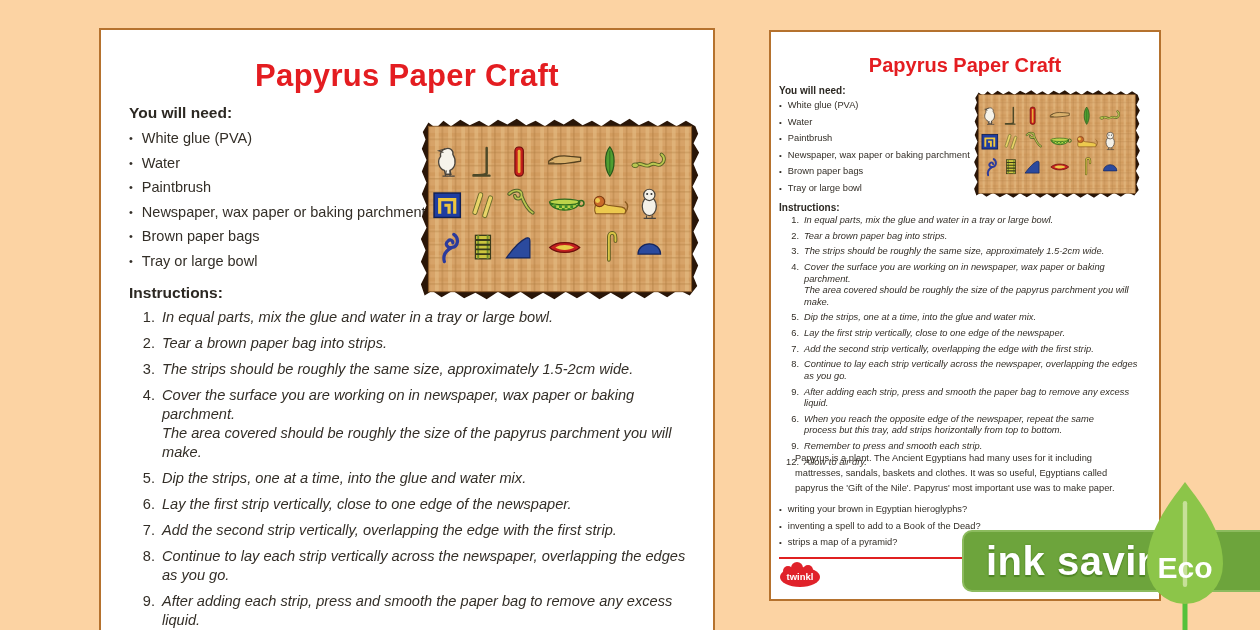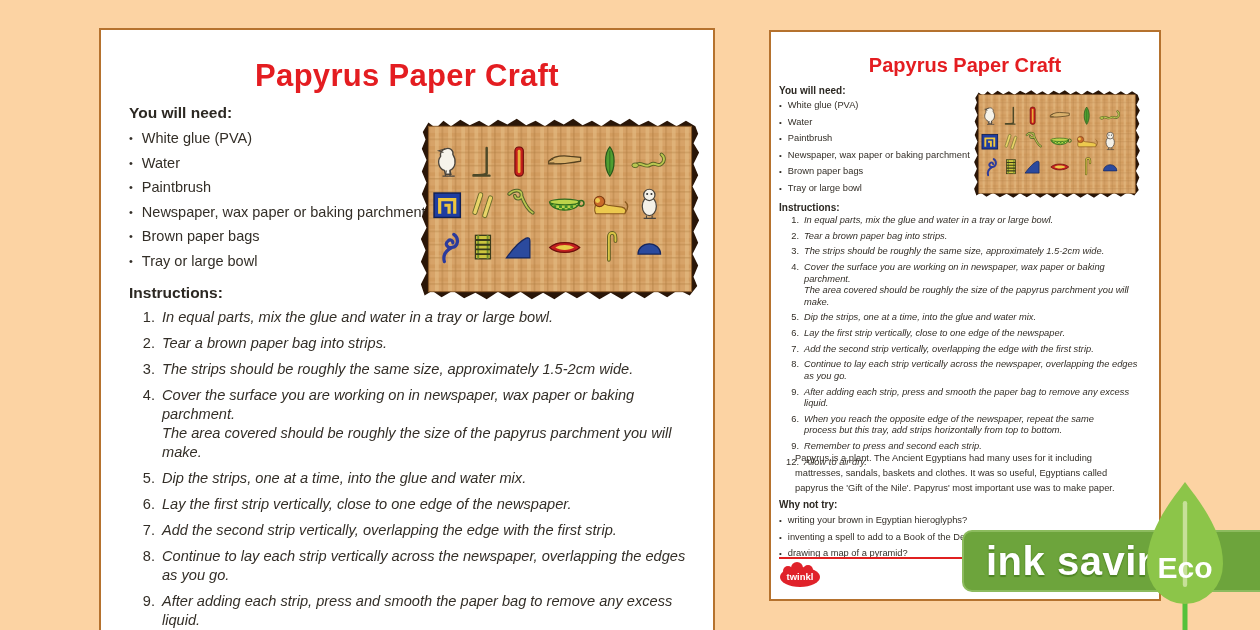--- a/index.html
+++ b/index.html
@@ -322,47 +322,46 @@
           <span class="num">9.</span>
           <span class="stext">After adding each strip, press and smooth the paper bag to remove any excess liquid.</span>
         </li>
           <li>
           <span class="num">6.</span>
           <span class="stext">When you reach the opposite edge of the newspaper, repeat the same
 process but this tray, add strips horizontally from top to bottom.</span>
         </li>
           <li>
           <span class="num">9.</span>
-          <span class="stext">Remember to press and second each strip.</span>
+          <span class="stext">Remember to press and smooth each strip.</span>
         </li>
           <li>
           <span class="num">12.</span>
           <span class="stext">Allow to air dry.</span>
         </li>
         </ol>
     </div>
 
     <div class="pr-dyk">
       <p>Papyrus is a plant. The Ancient Egyptians had many uses for it including mattresses, sandals, baskets and clothes. It was so useful, Egyptians called papyrus the 'Gift of the Nile'. Papyrus' most important use was to make paper.</p>
     </div>
 
     <div class="pr-wnt">
-      <div class="sec-h-sm">Why not try:</div>
       <ul class="mat-list-sm" style="margin-top:6px">
           <li>
           <span class="dot-sm">•</span>
           <span>writing your brown in Egyptian hieroglyphs?</span>
         </li>
           <li>
           <span class="dot-sm">•</span>
           <span>inventing a spell to add to a Book of the Dead?</span>
         </li>
           <li>
           <span class="dot-sm">•</span>
-          <span>drawing a map of a pyramid?</span>
+          <span>strips a map of a pyramid?</span>
         </li>
         </ul>
     </div>
 
     <div class="pr-divider"></div>
 
     <svg class="pr-logo" viewBox="0 0 42 28">
       <ellipse cx="21" cy="15" rx="20" ry="10" fill="#e0222a"></ellipse>
       <circle cx="9" cy="9" r="5" fill="#e0222a"></circle>
       <circle cx="18" cy="6" r="6" fill="#e0222a"></circle>

